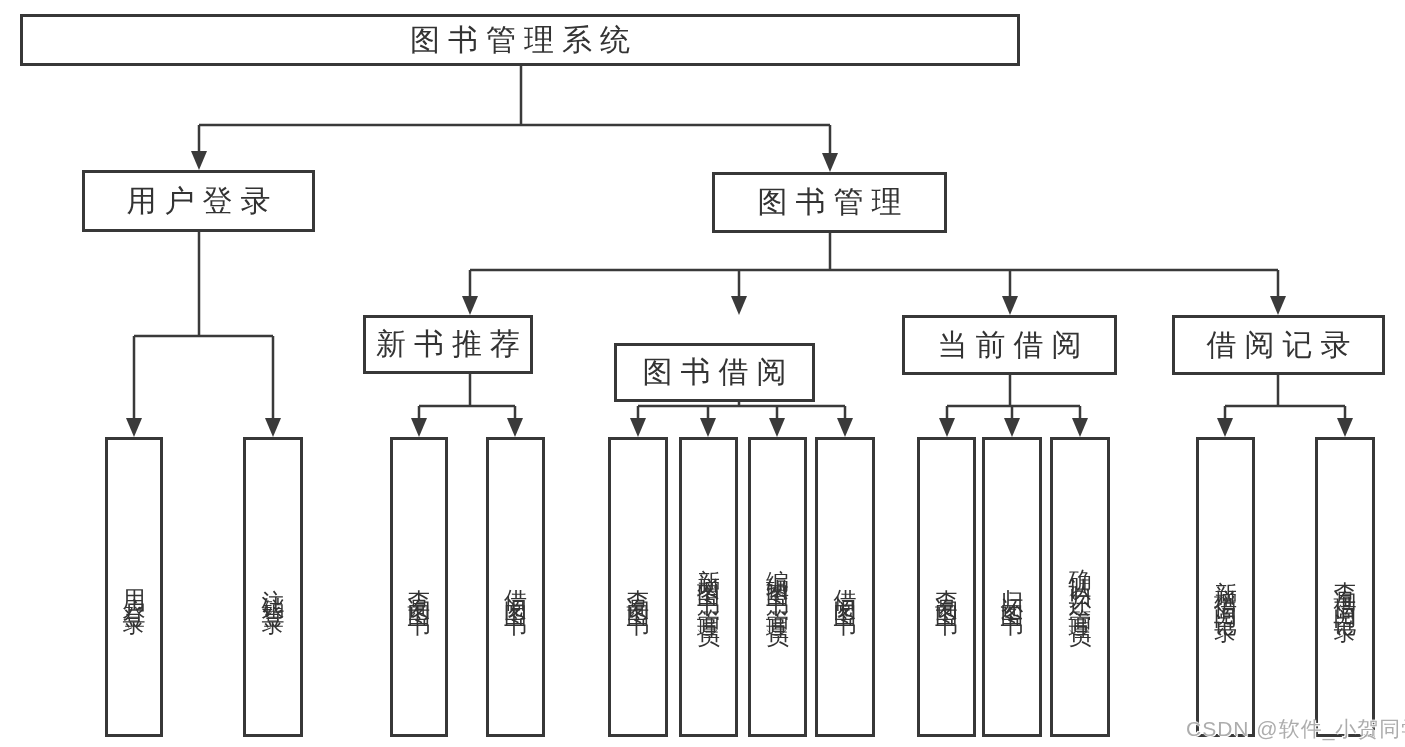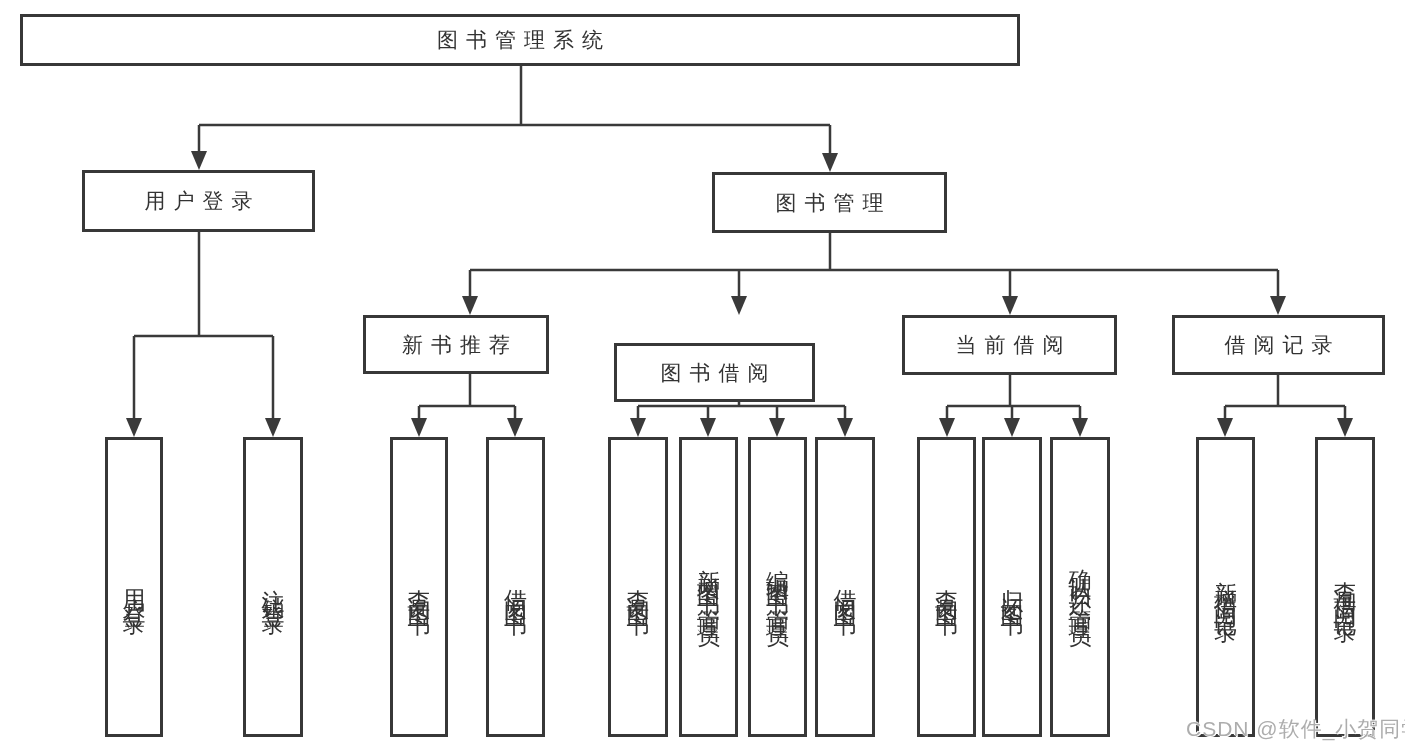--- a/index.html
+++ b/index.html
@@ -34,21 +34,21 @@
     position: absolute;
     box-sizing: border-box;
     background: #ffffff;
     border: 3px solid #383838;
     display: flex;
     align-items: center;
     justify-content: center;
     color: #333333;
   }
   .box .h-label {
-    font-size: 21px;
+    font-size: 30px;
     letter-spacing: 8px;
     text-indent: 8px;
     white-space: nowrap;
     color: #333333;
   }
   .box.leaf .v-label {
     writing-mode: vertical-rl;
     text-orientation: mixed;
     font-size: 23px;
     letter-spacing: 8px;
@@ -113,21 +113,21 @@
     <span class="h-label">图书管理系统</span>
   </div>
 
   <div class="box" style="left:82px; top:170px; width:233px; height:62px;">
     <span class="h-label">用户登录</span>
   </div>
   <div class="box" style="left:712px; top:172px; width:235px; height:61px;">
     <span class="h-label">图书管理</span>
   </div>
 
-  <div class="box" style="left:363px; top:315px; width:186px; height:59px;">
+  <div class="box" style="left:363px; top:315px; width:170px; height:59px;">
     <span class="h-label">新书推荐</span>
   </div>
   <div class="box" style="left:614px; top:315px; width:201px; height:59px;margin-top:28px;">
     <span class="h-label">图书借阅</span>
   </div>
   <div class="box" style="left:902px; top:315px; width:215px; height:60px;text-align:center;">
     <span class="h-label">当前借阅</span>
   </div>
   <div class="box" style="left:1172px; top:315px; width:213px; height:60px;">
     <span class="h-label">借阅记录</span>

